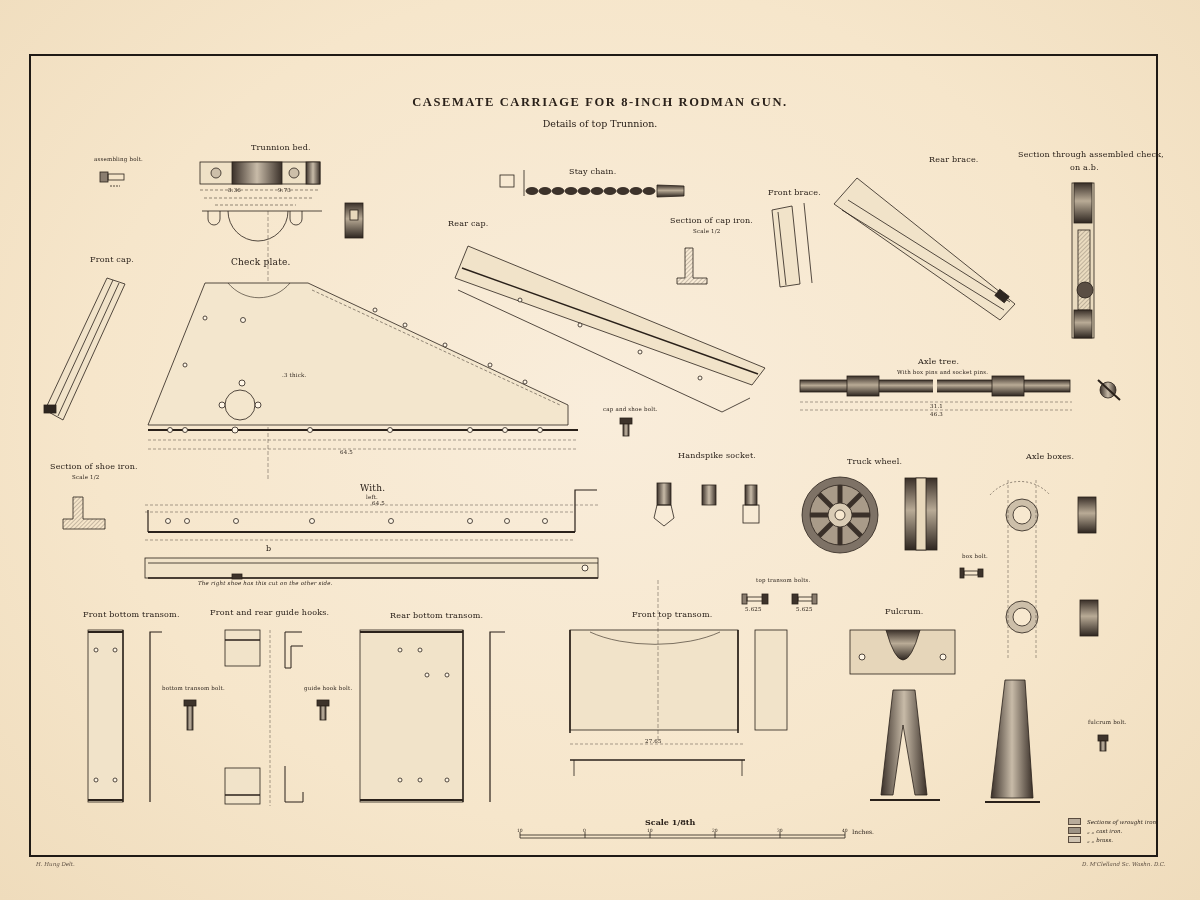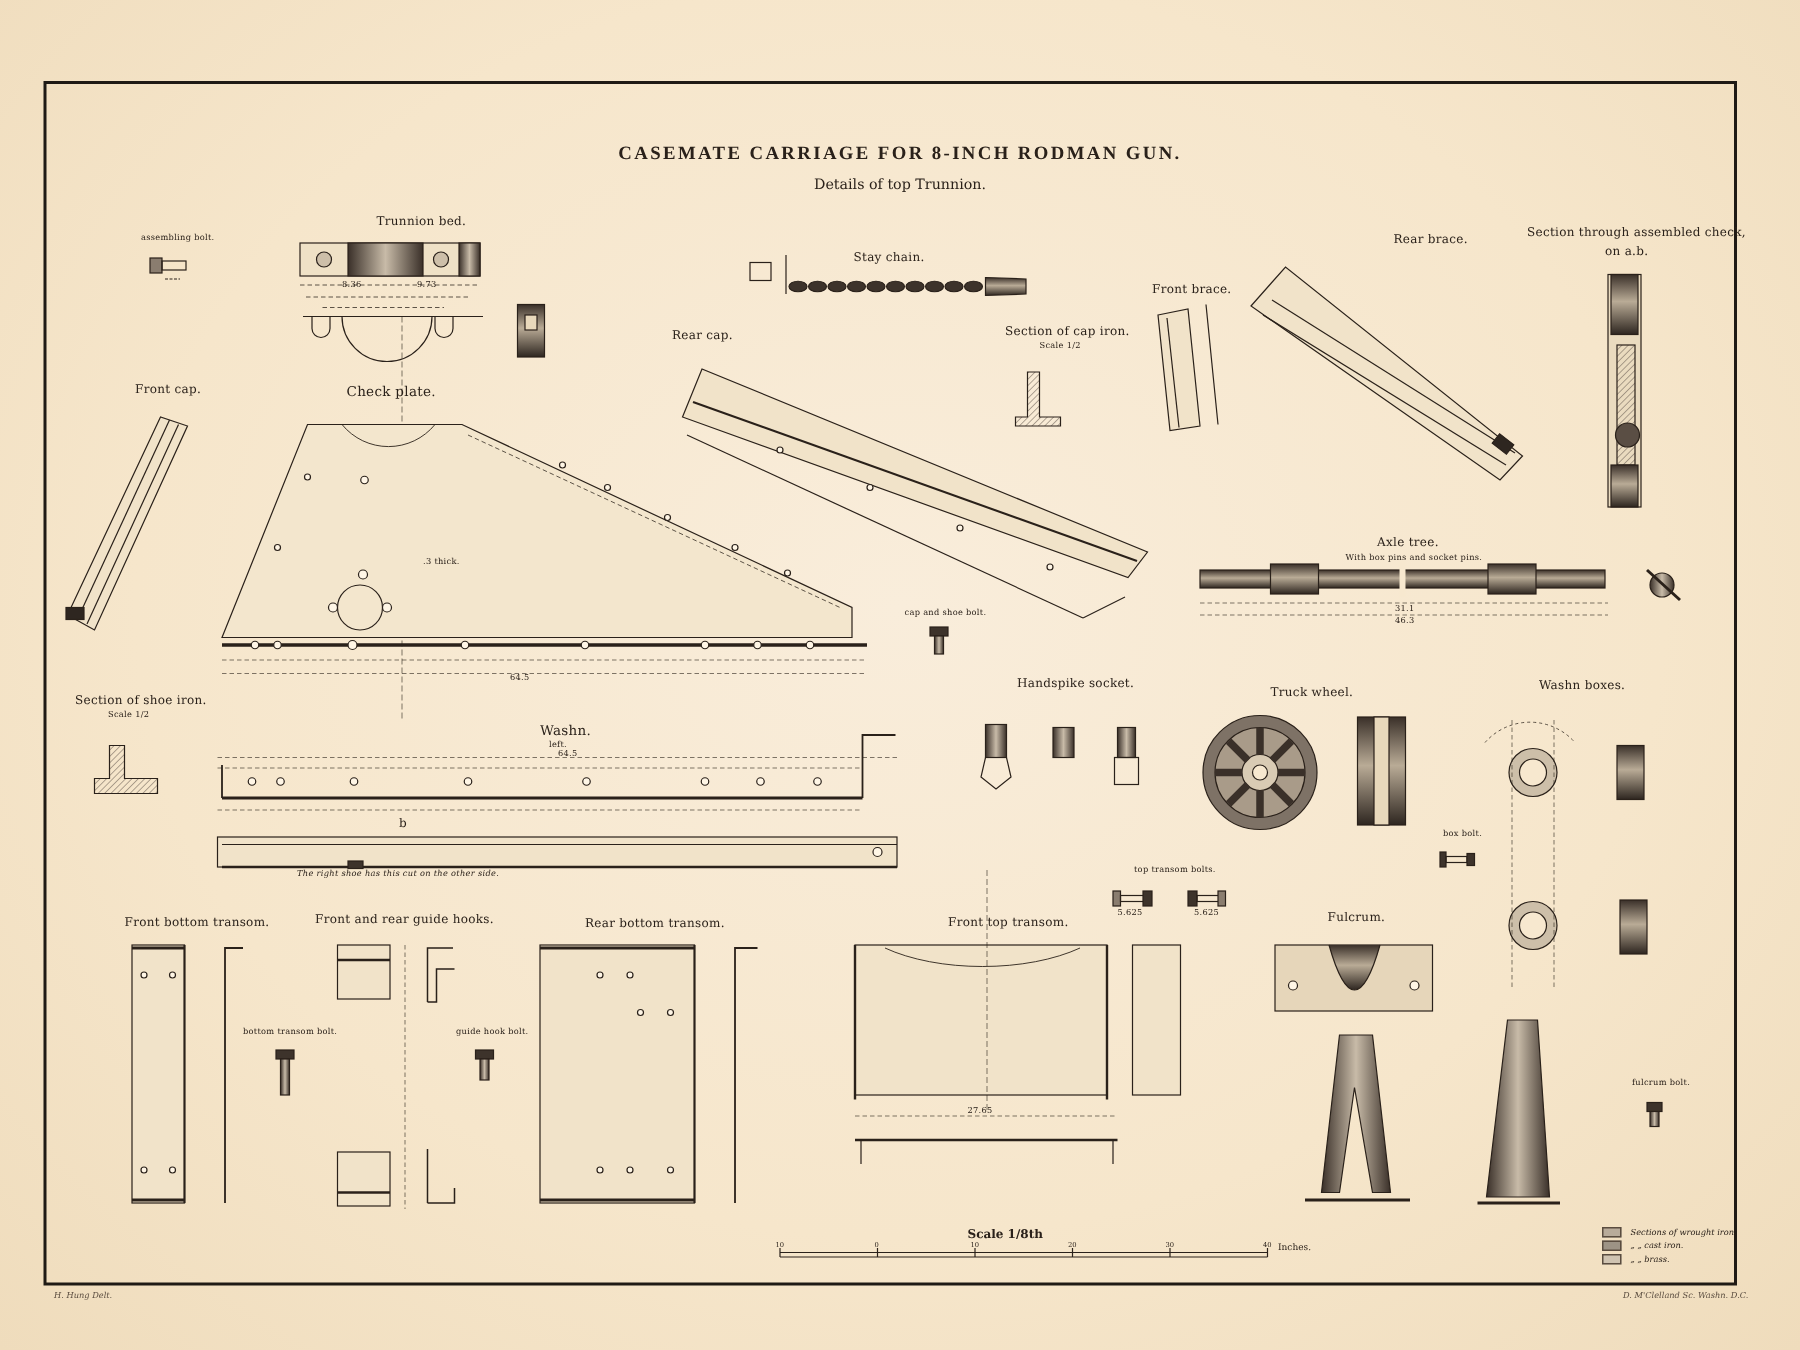--- a/index.html
+++ b/index.html
@@ -364,26 +364,26 @@
 <div class="lbl" style="left:231px;top:257px;font-size:9px;">Check plate.</div>
 <div class="lbl sm" style="left:282px;top:372px;">.3 thick.</div>
 <div class="lbl" style="left:448px;top:219px;">Rear cap.</div>
 <div class="lbl" style="left:670px;top:216px;">Section of cap iron.</div>
 <div class="lbl sm" style="left:693px;top:228px;">Scale 1/2</div>
 <div class="lbl" style="left:918px;top:357px;">Axle tree.</div>
 <div class="lbl sm" style="left:897px;top:369px;">With box pins and socket pins.</div>
 <div class="lbl sm" style="left:603px;top:406px;">cap and shoe bolt.</div>
 <div class="lbl" style="left:50px;top:462px;">Section of shoe iron.</div>
 <div class="lbl sm" style="left:72px;top:474px;">Scale 1/2</div>
-<div class="lbl" style="left:360px;top:483px;font-size:9px;">Washn.</div>
+<div class="lbl" style="left:360px;top:483px;font-size:9px;">With.</div>
 <div class="lbl sm" style="left:366px;top:494px;">left.</div>
 <div class="lbl sm it" style="left:198px;top:580px;">The right shoe has this cut on the other side.</div>
 <div class="lbl" style="left:678px;top:451px;text-align:right;">Handspike socket.</div>
 <div class="lbl" style="left:847px;top:457px;">Truck wheel.</div>
-<div class="lbl" style="left:1026px;top:452px;">Washn boxes.</div>
+<div class="lbl" style="left:1026px;top:452px;">Axle boxes.</div>
 <div class="lbl sm" style="left:962px;top:553px;">box bolt.</div>
 <div class="lbl sm" style="left:756px;top:577px;">top transom bolts.</div>
 <div class="lbl" style="left:83px;top:610px;">Front bottom transom.</div>
 <div class="lbl" style="left:210px;top:608px;">Front and rear guide hooks.</div>
 <div class="lbl sm" style="left:162px;top:685px;">bottom transom bolt.</div>
 <div class="lbl sm" style="left:304px;top:685px;">guide hook bolt.</div>
 <div class="lbl" style="left:390px;top:611px;text-align:right;">Rear bottom transom.</div>
 <div class="lbl" style="left:632px;top:610px;">Front top transom.</div>
 <div class="lbl" style="left:885px;top:607px;">Fulcrum.</div>
 <div class="lbl sm" style="left:1088px;top:719px;">fulcrum bolt.</div>

